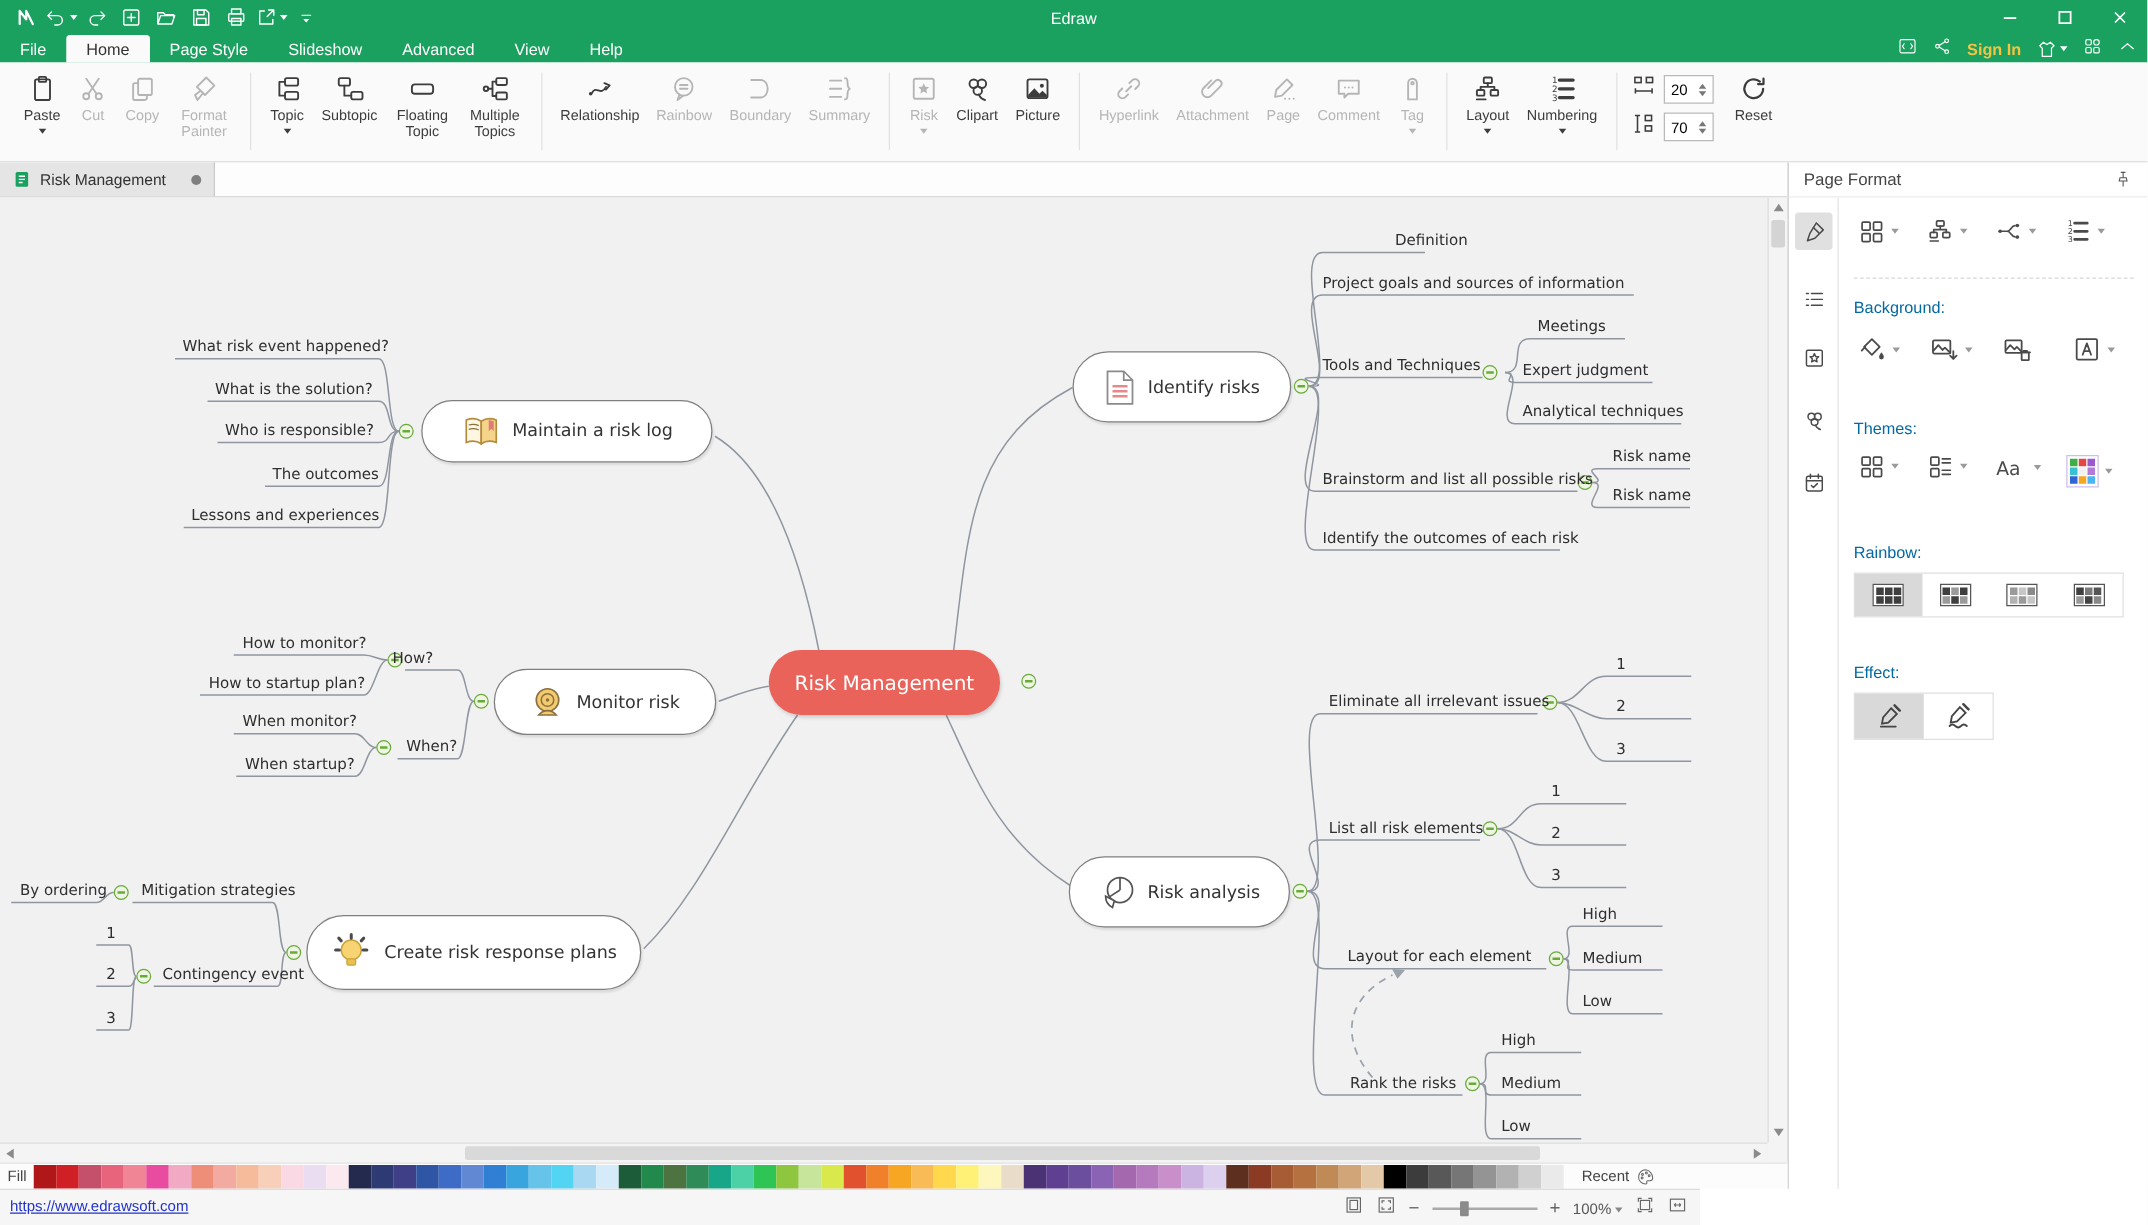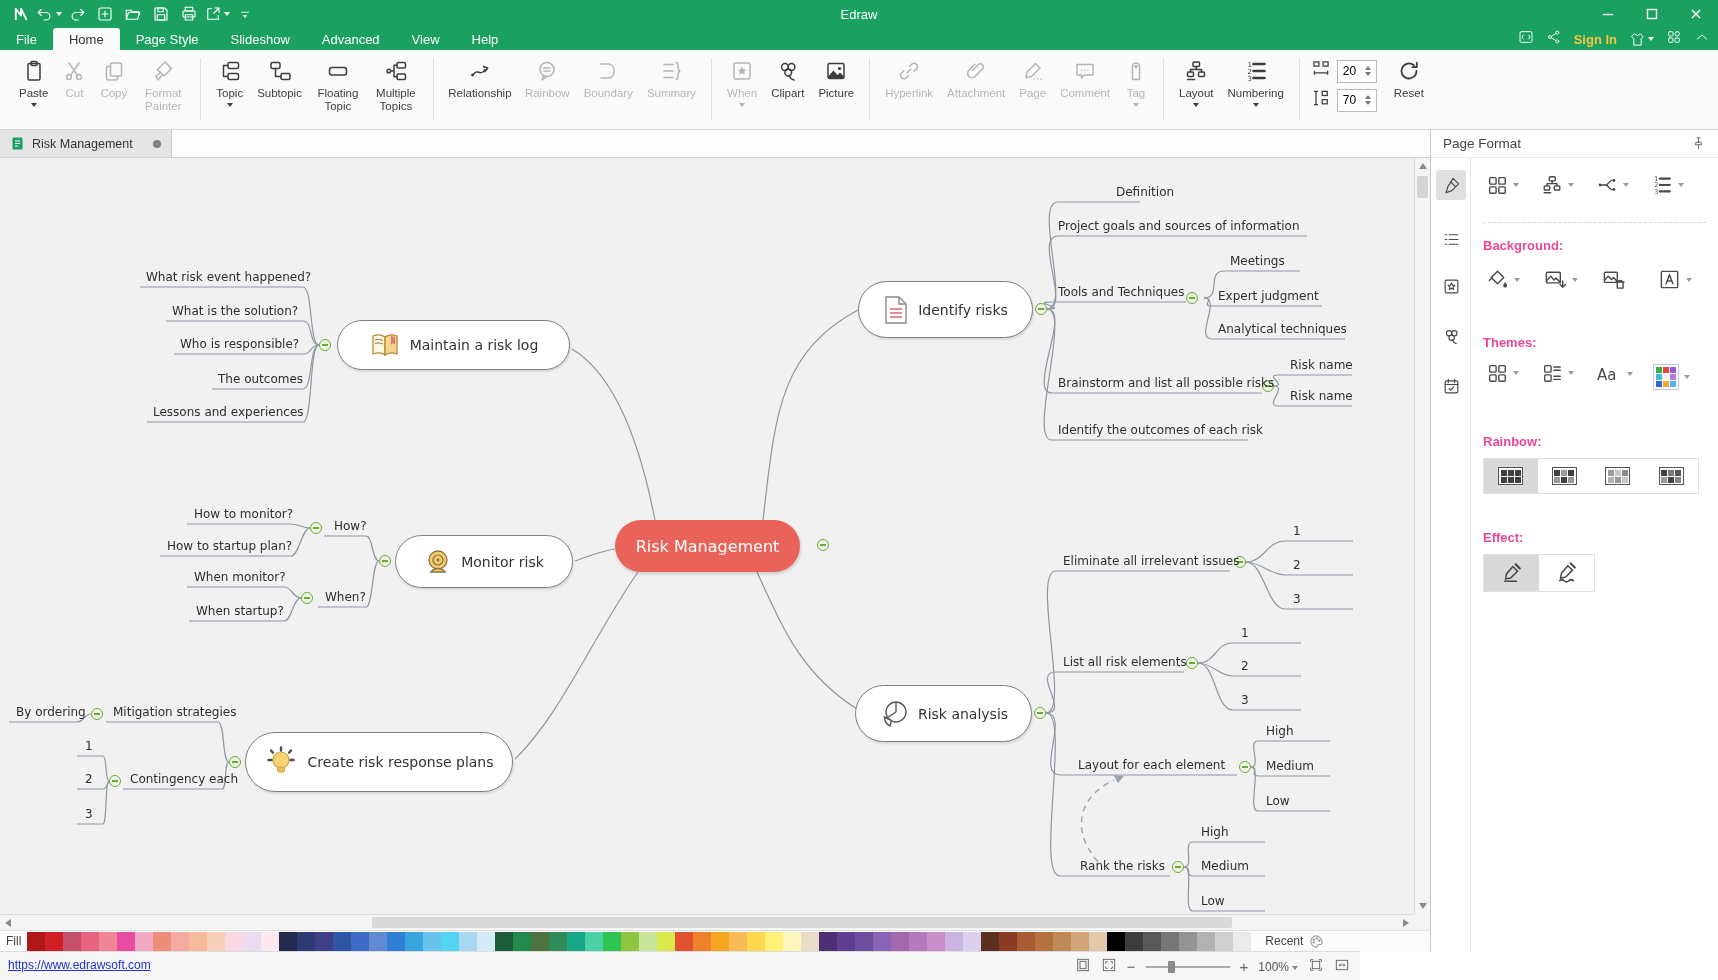--- a/index.html
+++ b/index.html
@@ -70,21 +70,21 @@
   .panel { position:absolute; left:1430px; top:130px; width:288px; height:821px; background:#fff; border-left:1px solid #c8c8c8; }
   .panel-header { height:28px; display:flex; align-items:center; padding:0 12px; font-size:13.5px; color:#444; border-bottom:1px solid #ececec; }
   .panel-header svg { margin-left:auto; stroke:#555; fill:none; stroke-width:1.4; }
   .pstrip { position:absolute; left:0; top:28px; width:40px; bottom:0; border-right:1px solid #e4e4e4; }
   .pstrip .pico { position:absolute; left:5px; width:30px; height:30px; display:flex; align-items:center; justify-content:center; border-radius:3px; color:#4a4a4a; }
   .pstrip .pico.active { background:#e0e0e0; }
   .pstrip svg { stroke:currentColor; fill:none; stroke-width:1.5; stroke-linecap:round; stroke-linejoin:round; }
   .pbtn { position:absolute; display:flex; align-items:center; color:#4a4a4a; }
   .pbtn svg { stroke:currentColor; fill:none; stroke-width:1.5; stroke-linecap:round; stroke-linejoin:round; }
   .pcaret { width:0; height:0; border-left:3.5px solid transparent; border-right:3.5px solid transparent; border-top:4px solid #9a9a9a; margin-left:5px; }
-  .plabel { position:absolute; font-size:13px; font-weight:bold; color:#ec4899; }
+  .plabel { position:absolute; font-size:13px; font-weight:normal; color:#0369a1; }
   .pdash { position:absolute; left:52px; width:224px; border-top:1px dashed #d8d8d8; }
   .optgroup { position:absolute; display:flex; border:1px solid #e0e0e0; background:#fff; }
   .optcell { display:flex; align-items:center; justify-content:center; }
   .optcell.sel { background:#d9d9d9; }
   .rainbow-ico { display:grid; grid-template-columns:repeat(3,6px); grid-auto-rows:6px; gap:1px; border:1.5px solid #555; padding:1.5px; background:#fff; }
   .rainbow-ico i { display:block; }
   .effpen svg { stroke:#444; fill:none; stroke-width:1.6; stroke-linecap:round; }
 
   
   .fillbar { position:absolute; left:0; top:930px; width:1430px; height:21px; background:#fcfcfc; border-top:1px solid #e0e0e0; display:flex; align-items:center; }
@@ -354,21 +354,21 @@
     </div>
     <div class="rdiv"></div>
     <div class="rgroup">
       <div class="rbtn disabled">
         <span class="ric">
             <svg width="24" height="24" viewBox="0 0 24 24">
               <rect x="4" y="4" width="16" height="16" rx="1.5"></rect>
               <path d="M12 7.5l1.3 2.8 3 .35-2.2 2.05.6 3-2.7-1.5-2.7 1.5.6-3-2.2-2.05 3-.35z" fill="currentColor" stroke="none"></path>
             </svg>
           </span>
-        <span class="lbl">When</span>
+        <span class="lbl">Risk</span>
           <span class="caret-d"></span>
       </div>
       <div class="rbtn">
         <span class="ric">
             <svg width="24" height="24" viewBox="0 0 24 24">
               <circle cx="9" cy="8" r="3.4"></circle>
               <circle cx="15.5" cy="8" r="3.4"></circle>
               <circle cx="12.2" cy="13.5" r="3.4"></circle>
               <path d="M13 16.5c1 2.5 2.5 3.8 5 4.5"></path>
             </svg>
@@ -661,30 +661,30 @@
     <div class="mml" style="left:1290px; top:200px;">Risk name</div>
     <div class="mml" style="left:1290px; top:231px;">Risk name</div>
     <div class="mml" style="left:1058px; top:265px;">Identify the outcomes of each risk</div>
 
     <div class="mml" style="left:146px; top:112px;">What risk event happened?</div>
     <div class="mml" style="left:172px; top:146px;">What is the solution?</div>
     <div class="mml" style="left:180px; top:179px;">Who is responsible?</div>
     <div class="mml" style="left:218px; top:214px;">The outcomes</div>
     <div class="mml" style="left:153px; top:247px;">Lessons and experiences</div>
 
-    <div class="mml" style="left:334px; top:361px;text-align:center;">How?</div>
+    <div class="mml" style="left:314px; top:361px;text-align:center;">How?</div>
     <div class="mml" style="left:194px; top:349px;">How to monitor?</div>
     <div class="mml" style="left:167px; top:381px;">How to startup plan?</div>
     <div class="mml" style="left:325px; top:432px;">When?</div>
     <div class="mml" style="left:194px; top:412px;">When monitor?</div>
     <div class="mml" style="left:196px; top:446px;">When startup?</div>
 
     <div class="mml" style="left:113px; top:547px;">Mitigation strategies</div>
     <div class="mml" style="left:16px; top:547px;">By ordering</div>
-    <div class="mml" style="left:130px; top:614px;">Contingency each</div>
+    <div class="mml" style="left:130px; top:614px;">Contingency event</div>
     <div class="mml" style="left:85px; top:581px;">1</div>
     <div class="mml" style="left:85px; top:614px;">2</div>
     <div class="mml" style="left:85px; top:649px;">3</div>
 
     <div class="mml" style="left:1063px; top:396px;">Eliminate all irrelevant issues</div>
     <div class="mml" style="left:1293px; top:366px;">1</div>
     <div class="mml" style="left:1293px; top:400px;">2</div>
     <div class="mml" style="left:1293px; top:434px;">3</div>
     <div class="mml" style="left:1063px; top:497px;">List all risk elements</div>
     <div class="mml" style="left:1241px; top:468px;">1</div>

